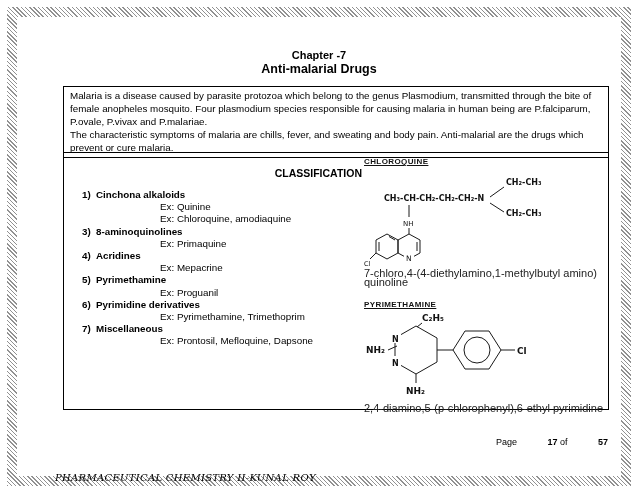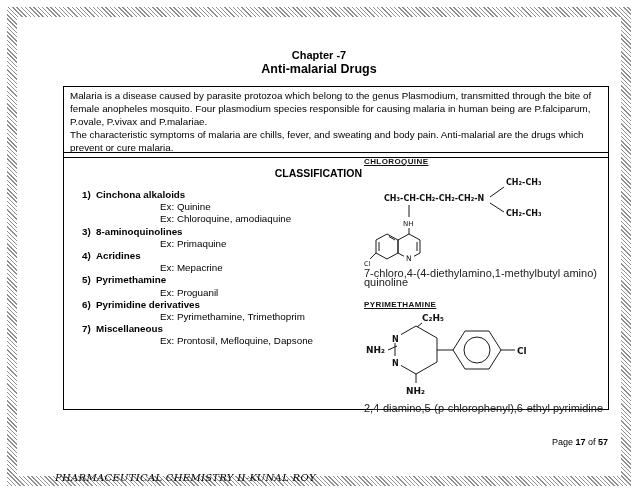--- a/index.html
+++ b/index.html
@@ -45,21 +45,21 @@
   .cls-num { display: inline-block; min-width: 14px; }
   .cls-ex { line-height: 12.2px; padding-left: 86px; }
 
   .structures { position: absolute; left: 300px; top: 4px; width: 240px; }
   .struct-heading { font-size: 8px; font-weight: bold; letter-spacing: 0.4px; color: #111; text-decoration: underline; }
   .struct-heading.second { margin-top: 13px; }
   .struct-svg { display: block; margin-top: 2px; }
   .struct-caption { font-size: 11px; color: #222; margin-top: 1px; line-height: 9px; }
 
   .footer-page { position: absolute; top: 437px; right: 30px; font-size: 9px; }
-  .footer-page .b { font-weight: bold; }
+  .footer-page .b { font-weight: bold; margin-left: 28px; }
   .footer-course {
     position: absolute; top: 448px; left: 55px;
     font-family: "DejaVu Serif", "Liberation Serif", serif;
     font-style: italic; font-size: 10px; letter-spacing: 0.3px; margin-top: 24px;
   }
 </style>
 </head>
 <body>
 
 <div class="art-border">

